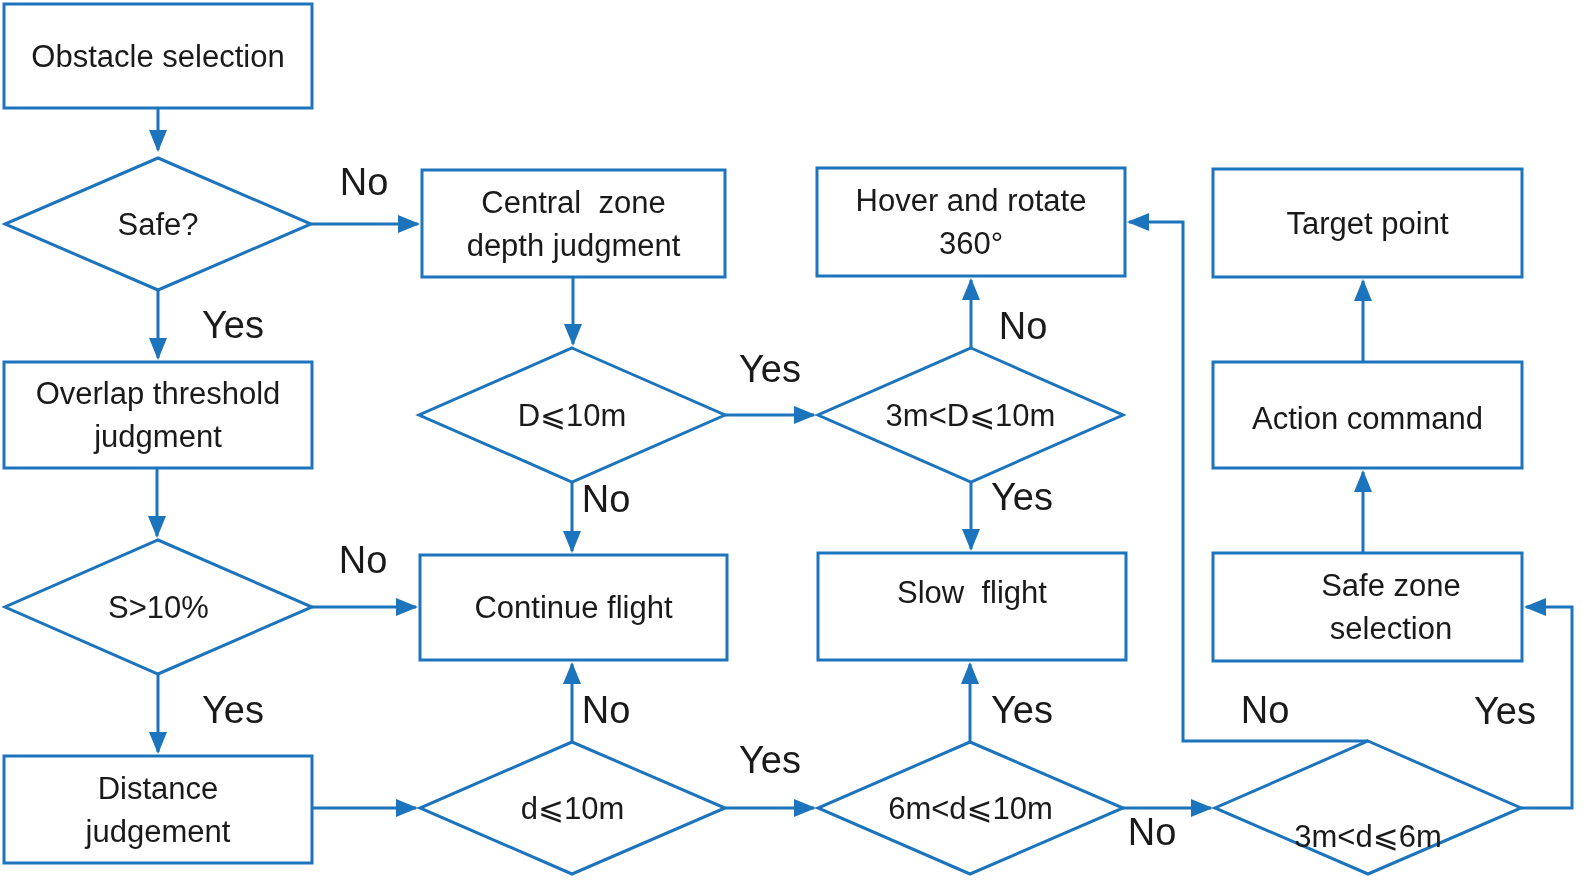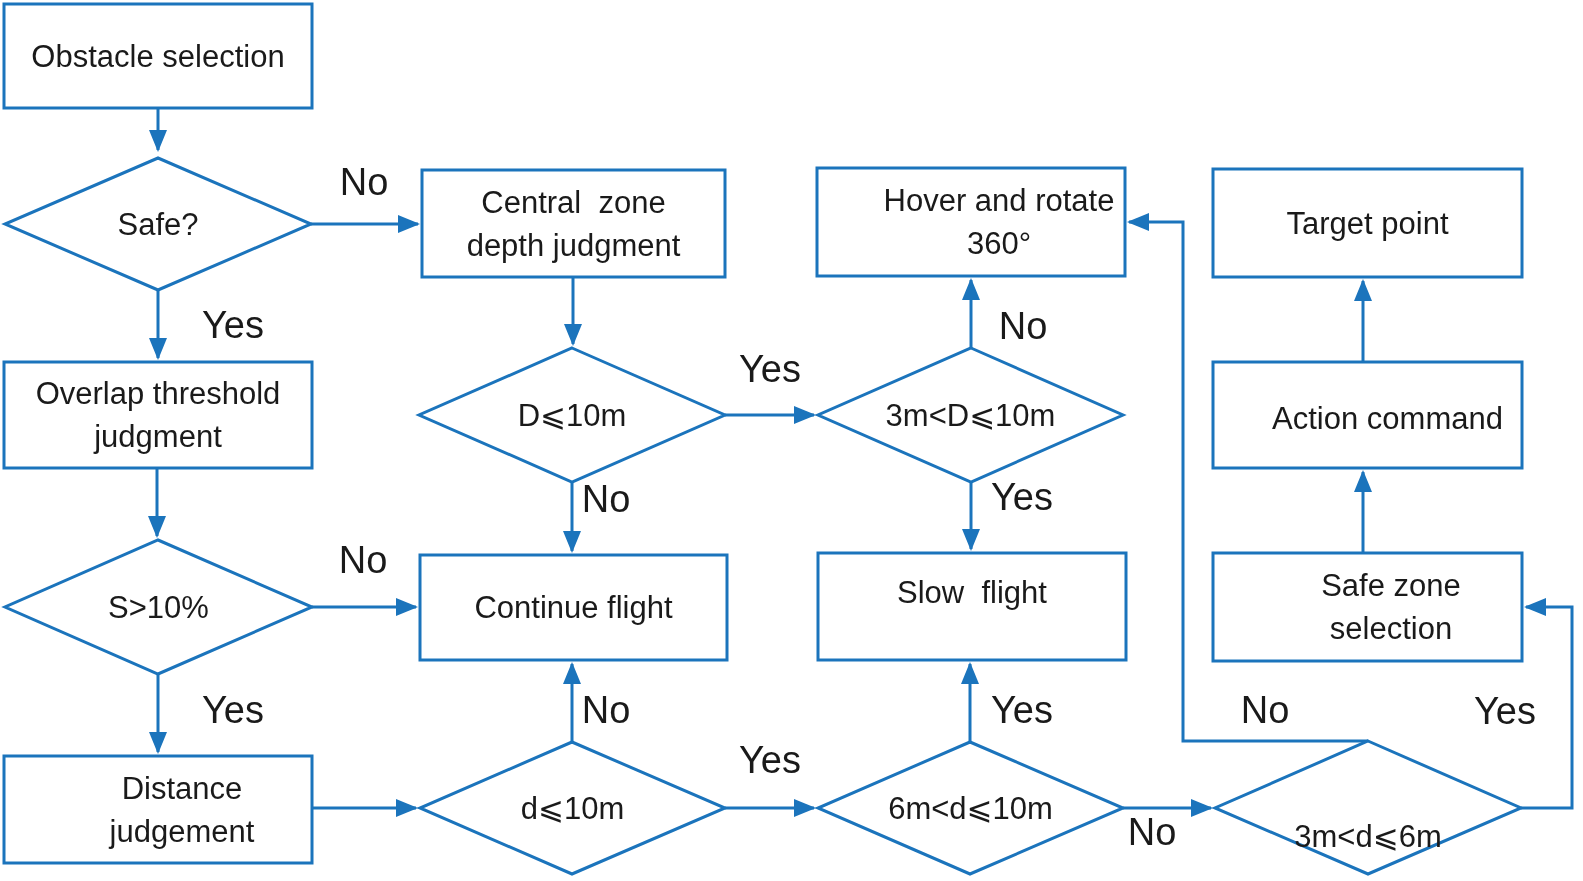--- a/index.html
+++ b/index.html
@@ -99,21 +99,21 @@
 
   <div class="nodetext" style="left:8px;top:158px;width:300px;height:132px;">
     <span>Safe?</span>
   </div>
 
   <div class="nodetext" style="left:422px;top:170px;width:303px;height:107px;">
     <span>Central  zone</span>
     <span>depth judgment</span>
   </div>
 
-  <div class="nodetext" style="left:817px;top:168px;width:308px;height:108px;padding-left:28px;">
+  <div class="nodetext" style="left:817px;top:168px;width:308px;height:108px;">
     <span>Hover and rotate</span>
     <span>360°</span>
   </div>
 
   <div class="nodetext" style="left:1213px;top:169px;width:309px;height:108px;">
     <span>Target point</span>
   </div>
 
   <div class="nodetext" style="left:4px;top:362px;width:308px;height:106px;">
     <span>Overlap threshold</span>
@@ -121,42 +121,42 @@
   </div>
 
   <div class="nodetext" style="left:419px;top:348px;width:306px;height:134px;">
     <span>D⩽10m</span>
   </div>
 
   <div class="nodetext" style="left:818px;top:348px;width:305px;height:134px;">
     <span>3m&lt;D⩽10m</span>
   </div>
 
-  <div class="nodetext" style="left:1213px;top:362px;width:309px;height:112px;padding-left:20px;">
+  <div class="nodetext" style="left:1213px;top:362px;width:309px;height:112px;">
     <span>Action command</span>
   </div>
 
   <div class="nodetext" style="left:5px;top:540px;width:307px;height:134px;">
     <span>S&gt;10%</span>
   </div>
 
   <div class="nodetext" style="left:420px;top:555px;width:307px;height:105px;">
     <span>Continue flight</span>
   </div>
 
   <div class="nodetext" style="left:818px;top:539px;width:308px;height:107px;">
     <span>Slow  flight</span>
   </div>
 
   <div class="nodetext" style="left:1213px;top:553px;width:356px;height:108px;">
     <span>Safe zone</span>
     <span>selection</span>
   </div>
 
-  <div class="nodetext" style="left:4px;top:756px;width:308px;height:107px;padding-left:24px;">
+  <div class="nodetext" style="left:4px;top:756px;width:308px;height:107px;">
     <span>Distance</span>
     <span>judgement</span>
   </div>
 
   <div class="nodetext" style="left:420px;top:742px;width:305px;height:132px;">
     <span>d⩽10m</span>
   </div>
 
   <div class="nodetext" style="left:818px;top:742px;width:305px;height:132px;">
     <span>6m&lt;d⩽10m</span>

